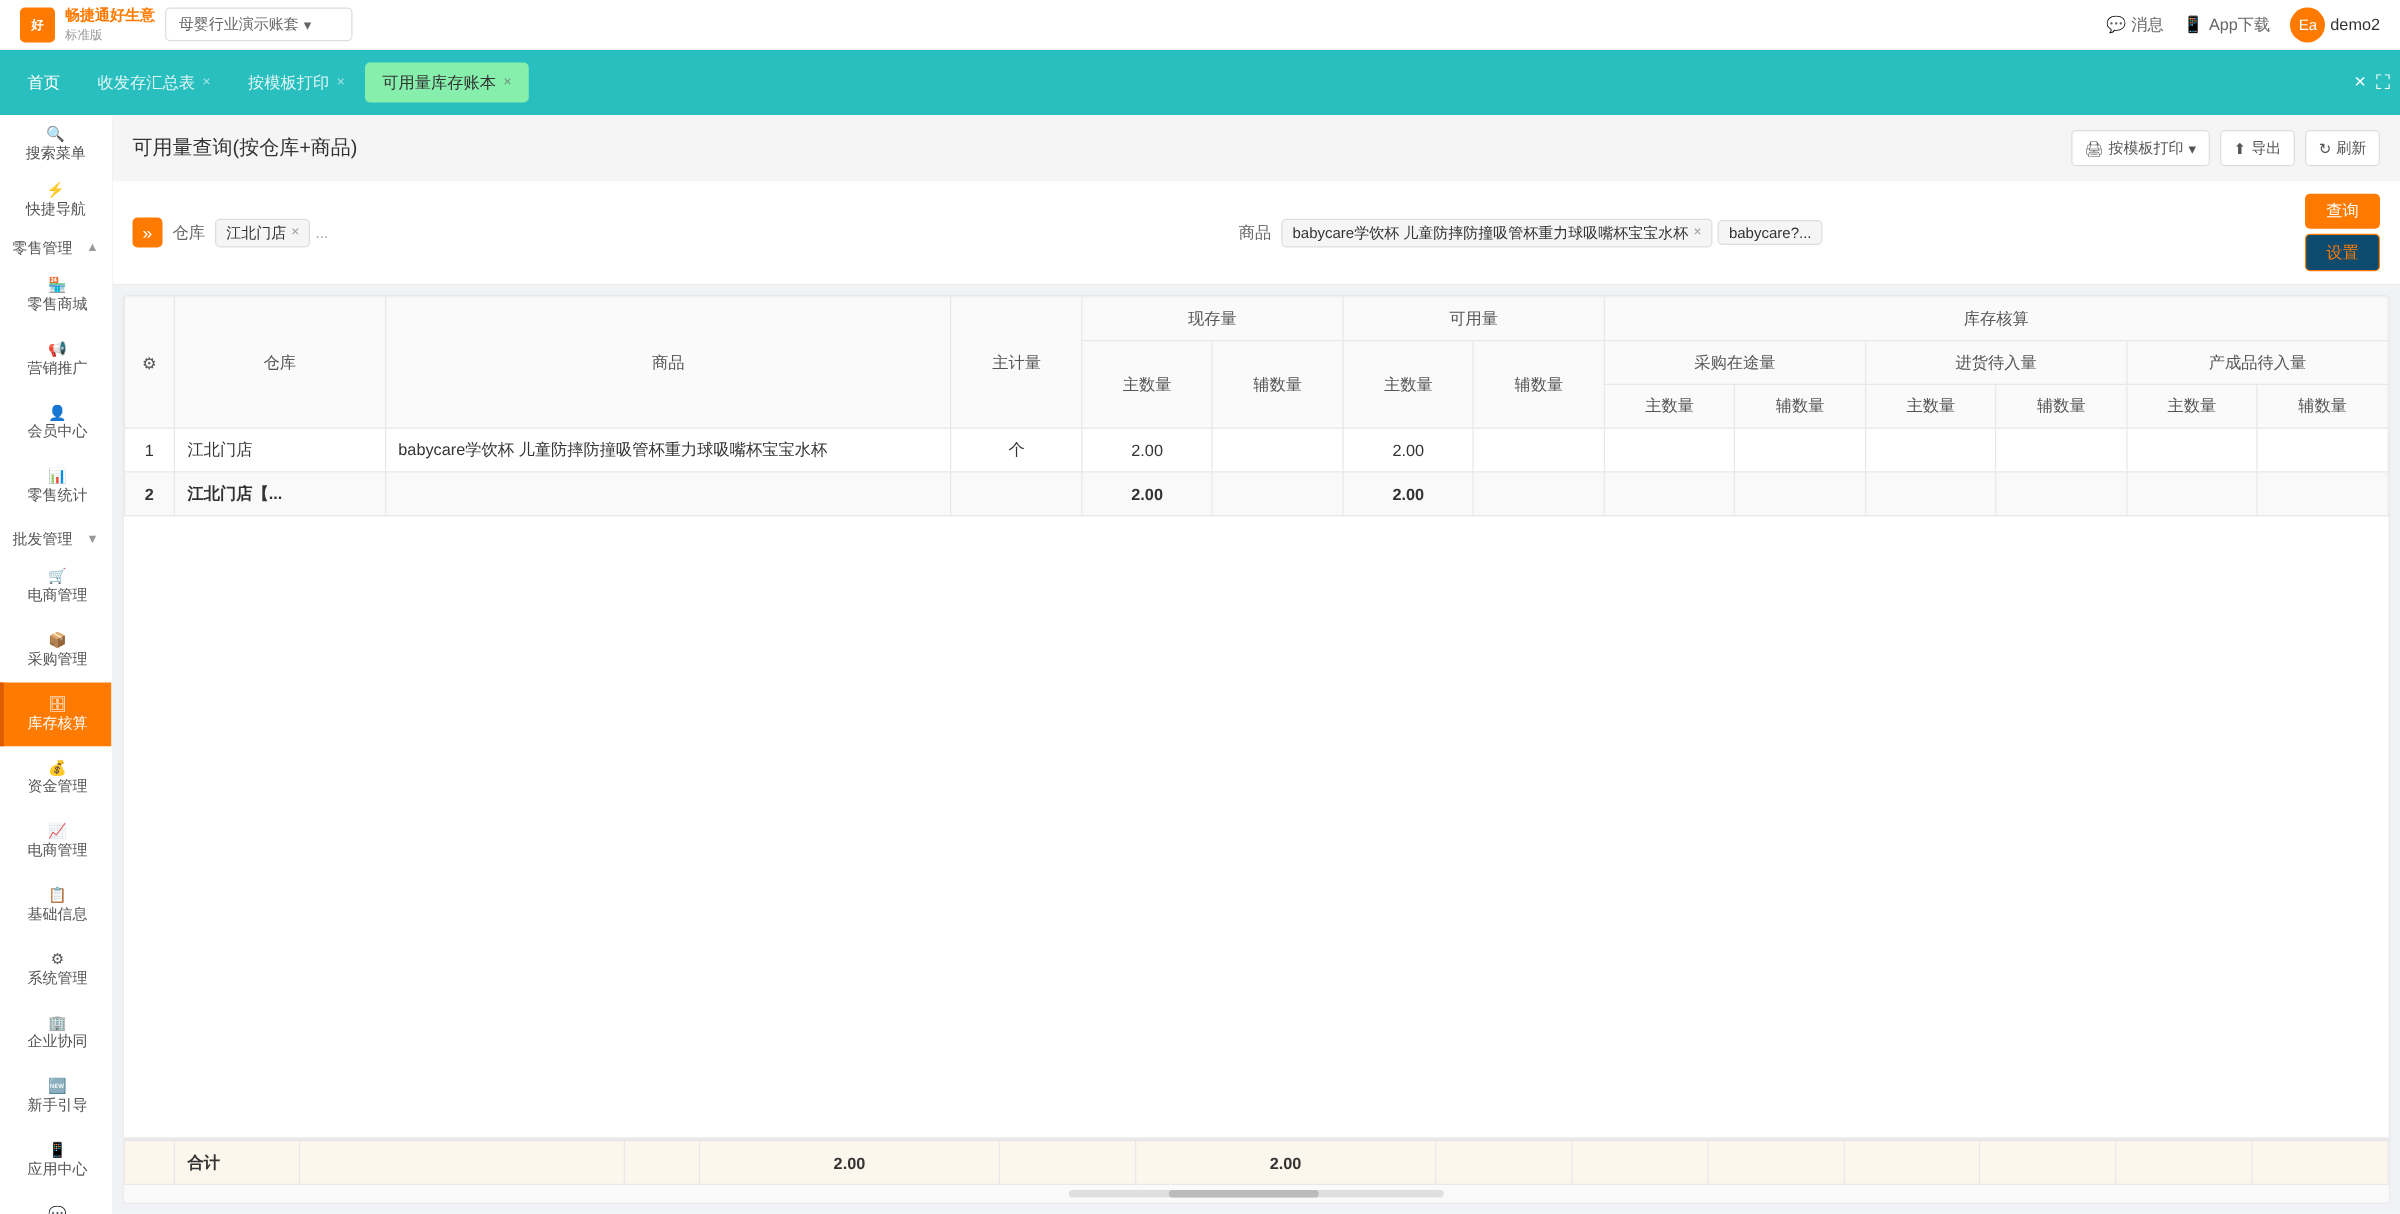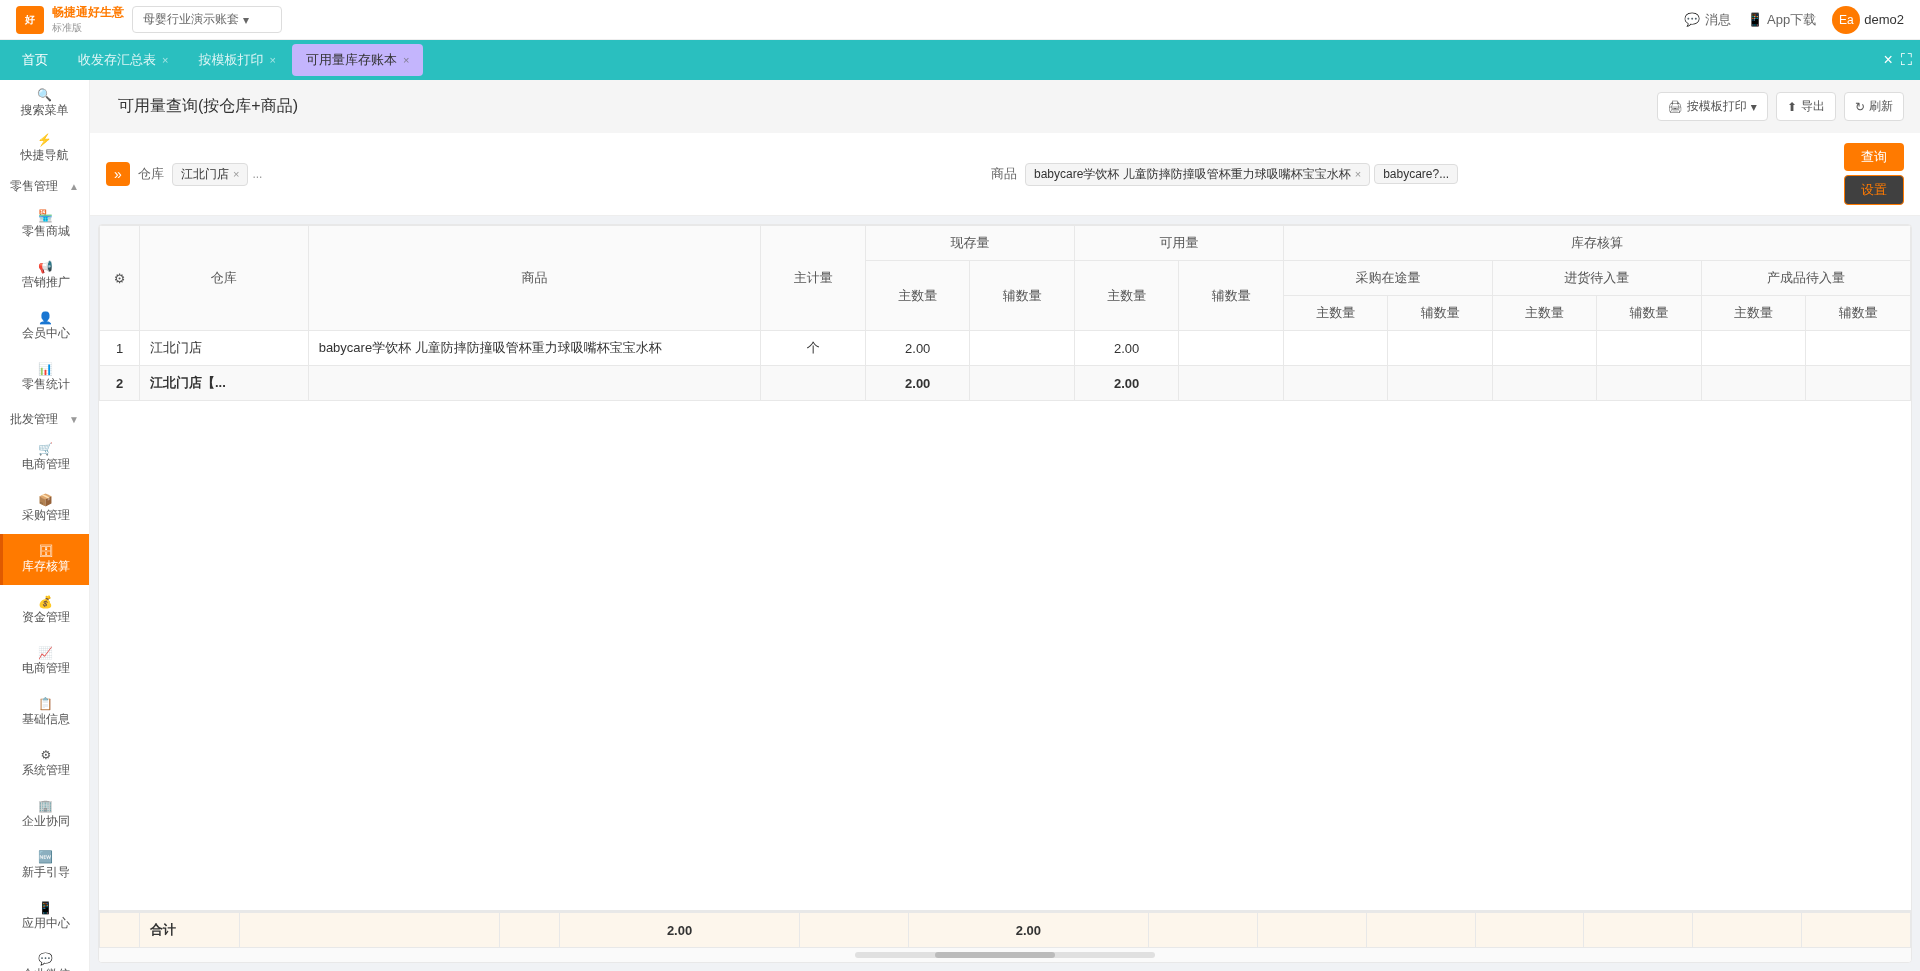--- a/index.html
+++ b/index.html
@@ -16,28 +16,28 @@
     .logo-text { font-size: 12px; color: #ff7a00; font-weight: bold; }
     .logo-sub { font-size: 10px; color: #999; }
     .industry-selector { display: flex; align-items: center; gap: 4px; padding: 4px 10px; border: 1px solid #ddd; border-radius: 4px; font-size: 12px; color: #666; cursor: pointer; min-width: 150px; }
     .top-bar-right { display: flex; align-items: center; gap: 16px; font-size: 13px; color: #666; }
     .top-bar-icon { display: flex; align-items: center; gap: 4px; cursor: pointer; }
     .avatar { width: 28px; height: 28px; border-radius: 50%; background: #ff7a00; color: #fff; display: flex; align-items: center; justify-content: center; font-size: 12px; }
     .username { font-size: 13px; color: #333; }
 
     
     .tabs-bar {
-      display: flex; align-items: center; background: #2abfbf; height: 40px; flex-shrink: 0; padding: 0 8px;
+      display: flex; align-items: center; background: #2abfbf; height: 52px; flex-shrink: 0; padding: 0 8px;
     }
     .tab {
       display: flex; align-items: center; gap: 6px; padding: 0 14px; height: 32px;
       border-radius: 4px 4px 0 0; font-size: 13px; cursor: pointer; color: rgba(255,255,255,0.85);
       background: transparent; margin-right: 2px;
     }
-    .tab.active { background: #c4b5fd; color: #333; border-radius: 4px; }
+    .tab.active { background: #86efac; color: #333; border-radius: 4px; }
     .tab .close-btn { font-size: 11px; color: inherit; cursor: pointer; opacity: 0.7; }
     .tab.home { color: #fff; }
     .tabs-bar-end { margin-left: auto; display: flex; align-items: center; gap: 8px; }
     .tabs-bar-end span { color: #fff; cursor: pointer; font-size: 16px; }
 
     
     .main-layout { display: flex; flex: 1; overflow: hidden; }
 
     
     .sidebar {
@@ -65,38 +65,38 @@
     }
 
     
     .content { flex: 1; display: flex; flex-direction: column; overflow: hidden; background: #f0f2f5; }
 
     
     .page-header {
       display: flex; align-items: center; justify-content: space-between;
       padding: 12px 16px; background: #f5f5f5; flex-shrink: 0;
     }
-    .page-title { font-size: 16px; color: #333; font-weight: 500; margin-left: 12px; }
+    .page-title { font-size: 16px; color: #333; font-weight: 500; }
     .page-actions { display: flex; align-items: center; gap: 8px; }
     .page-actions .btn { display: flex; align-items: center; gap: 4px; padding: 5px 10px; border: 1px solid #ddd; border-radius: 4px; background: #fff; font-size: 12px; cursor: pointer; color: #555; }
 
     
     .filter-bar {
       background: #fff; padding: 10px 16px; display: flex; align-items: center; gap: 8px;
       flex-shrink: 0; border-bottom: 1px solid #eee;
     }
     .filter-toggle { background: #ff7a00; color: #fff; border: none; border-radius: 4px; width: 24px; height: 24px; cursor: pointer; font-size: 14px; display: flex; align-items: center; justify-content: center; }
     .filter-label { font-size: 13px; color: #666; }
     .filter-tags-wrap { display: flex; align-items: center; gap: 4px; flex: 1; }
     .filter-tag { display: flex; align-items: center; gap: 4px; padding: 2px 8px; background: #f5f5f5; border: 1px solid #ddd; border-radius: 4px; font-size: 12px; color: #333; }
     .filter-tag .remove { cursor: pointer; color: #999; font-size: 11px; }
     .filter-more { color: #999; font-size: 12px; cursor: pointer; }
     .action-btns { display: flex; flex-direction: column; gap: 4px; border-radius: 14px; }
     .btn-query { background: #ff7a00; color: #fff; border: none; border-radius: 4px; padding: 5px 16px; font-size: 13px; cursor: pointer; }
-    .btn-settings { background: #404040; color: #ff7a00; border: 1px solid #ff7a00; border-radius: 4px; padding: 5px 16px; font-size: 13px; cursor: pointer; }
+    .btn-settings { background: #0c4a6e; color: #ff7a00; border: 1px solid #ff7a00; border-radius: 4px; padding: 5px 16px; font-size: 13px; cursor: pointer; }
 
     
     .table-wrap { flex: 1; overflow: auto; background: #fff; margin: 8px; border-radius: 4px; border: 1px solid #e8e8e8; display: flex; flex-direction: column; }
     .data-table { width: 100%; border-collapse: collapse; font-size: 13px; }
     .data-table th, .data-table td { border: 1px solid #e8e8e8; padding: 8px 10px; text-align: center; white-space: nowrap; }
     .data-table th { background: #fafafa; color: #555; font-weight: 500; }
     .data-table .col-name { text-align: left; max-width: 260px; overflow: hidden; text-overflow: ellipsis; }
     .settings-col { width: 40px; }
 
     

